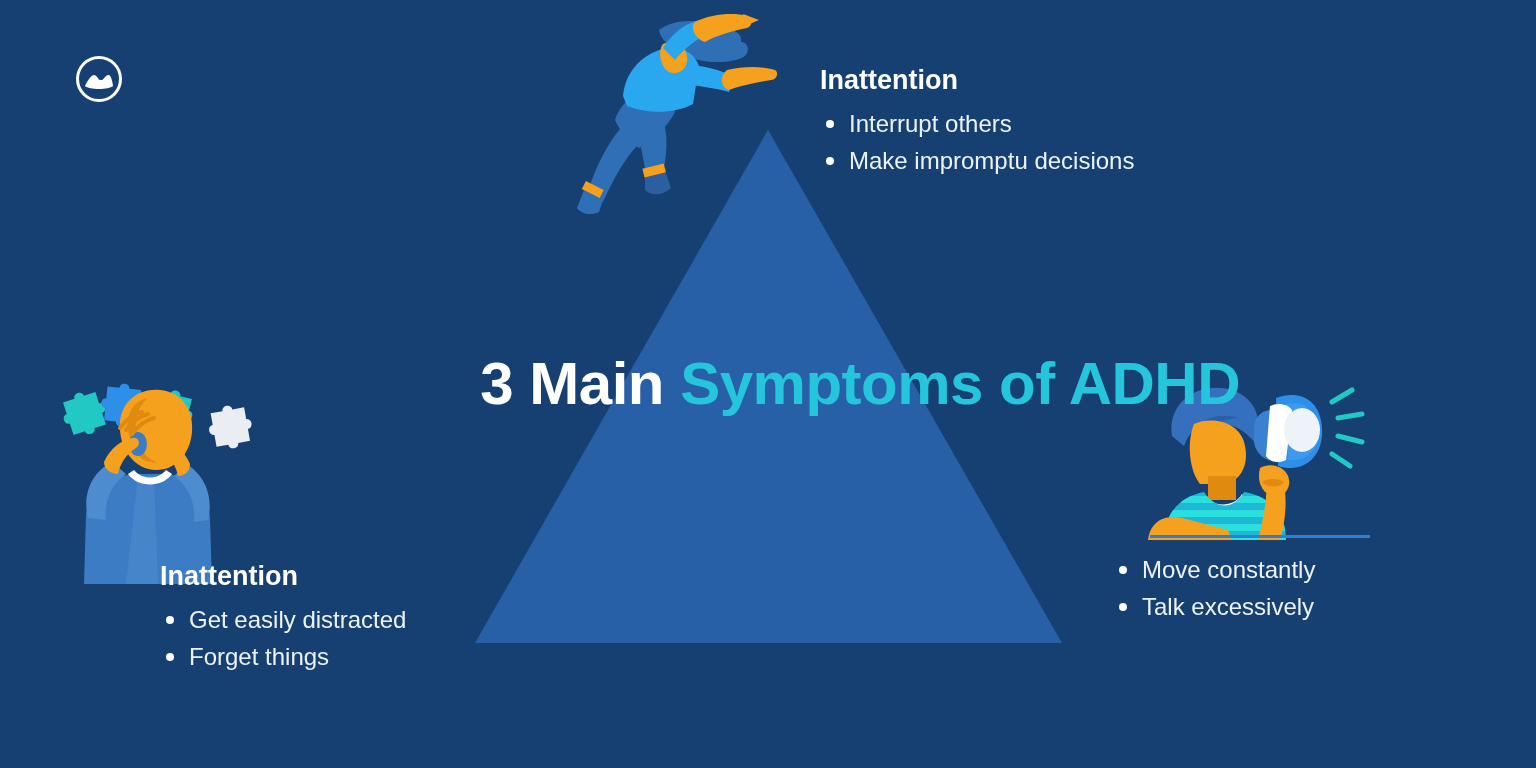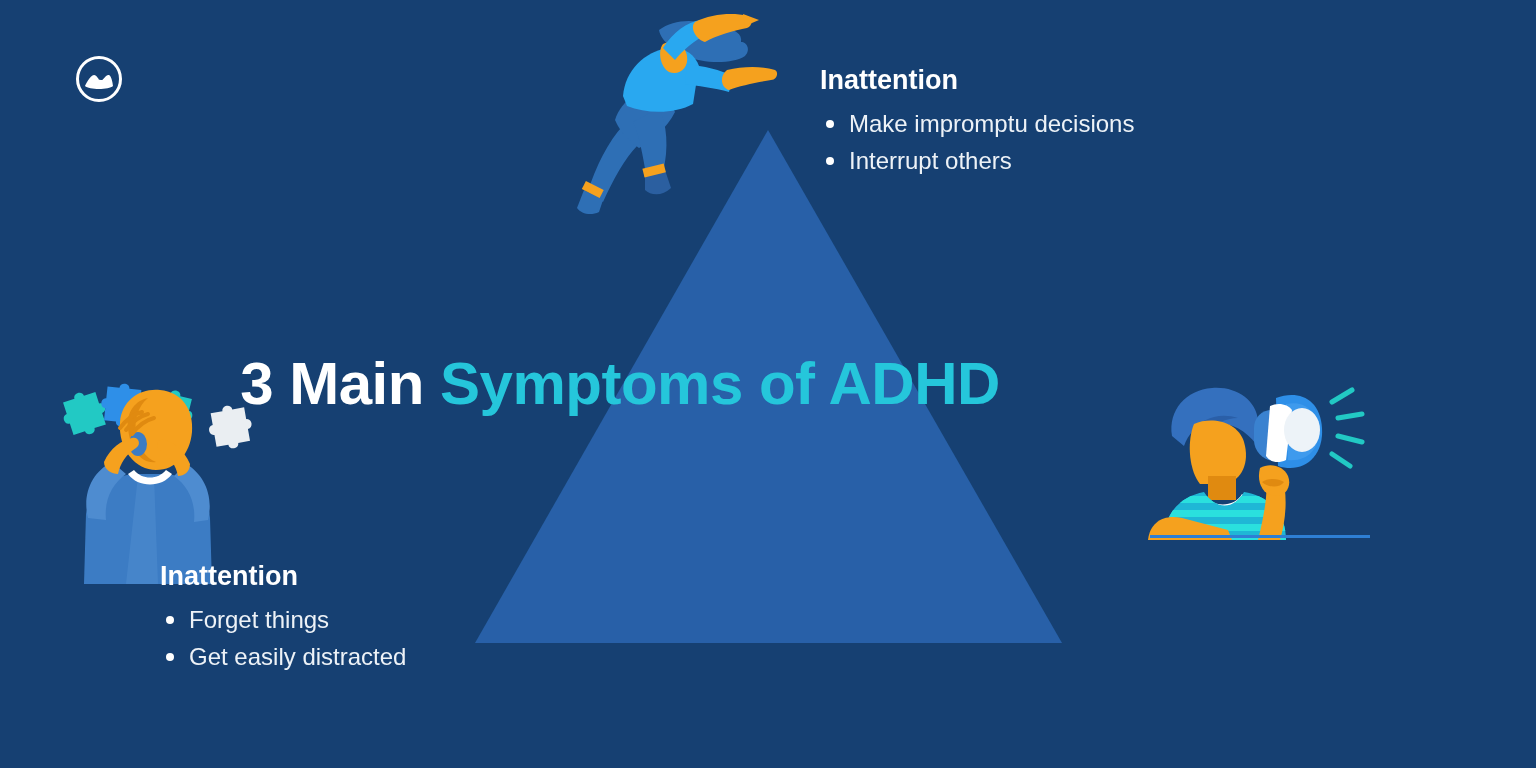--- a/index.html
+++ b/index.html
@@ -26,21 +26,21 @@
   .logo svg { position:absolute; left:0; top:0; }
 
   
   .triangle { position:absolute; left:0; top:0; }
 
   
   .headline {
     position:absolute;
     left:0; width:1240px;
     top:352px;
-    text-align:center;
+    text-align:right;
     font-size:60px;
     font-weight:bold;
     letter-spacing:-0.5px;
     line-height:64px;
     white-space:nowrap;
   }
   .headline .w { color:#ffffff; }
   .headline .c { color:#25C6DB; }
 
   
@@ -222,29 +222,33 @@
   </svg>
   <div class="deskline"></div>
 
   <div class="headline">
     <span class="w">3 Main </span><span class="c">Symptoms of ADHD</span>
   </div>
 
   <div class="block" id="blk-impulsivity">
     <div class="title">Inattention</div>
     <ul>
+      <li><span class="dot"></span><span>Interrupt others</span></li>
       <li><span class="dot"></span><span>Make impromptu decisions</span></li>
-      <li><span class="dot"></span><span>Interrupt others</span></li>
     </ul>
   </div>
 
   <div class="block" id="blk-inattention">
     <div class="title">Inattention</div>
     <ul>
+      <li><span class="dot"></span><span>Get easily distracted</span></li>
       <li><span class="dot"></span><span>Forget things</span></li>
-      <li><span class="dot"></span><span>Get easily distracted</span></li>
     </ul>
   </div>
 
   <div class="block" id="blk-hyperactivity">
+    <ul>
+      <li><span class="dot"></span><span>Move constantly</span></li>
+      <li><span class="dot"></span><span>Talk excessively</span></li>
+    </ul>
   </div>
 
 </div>
 
 </body></html>

